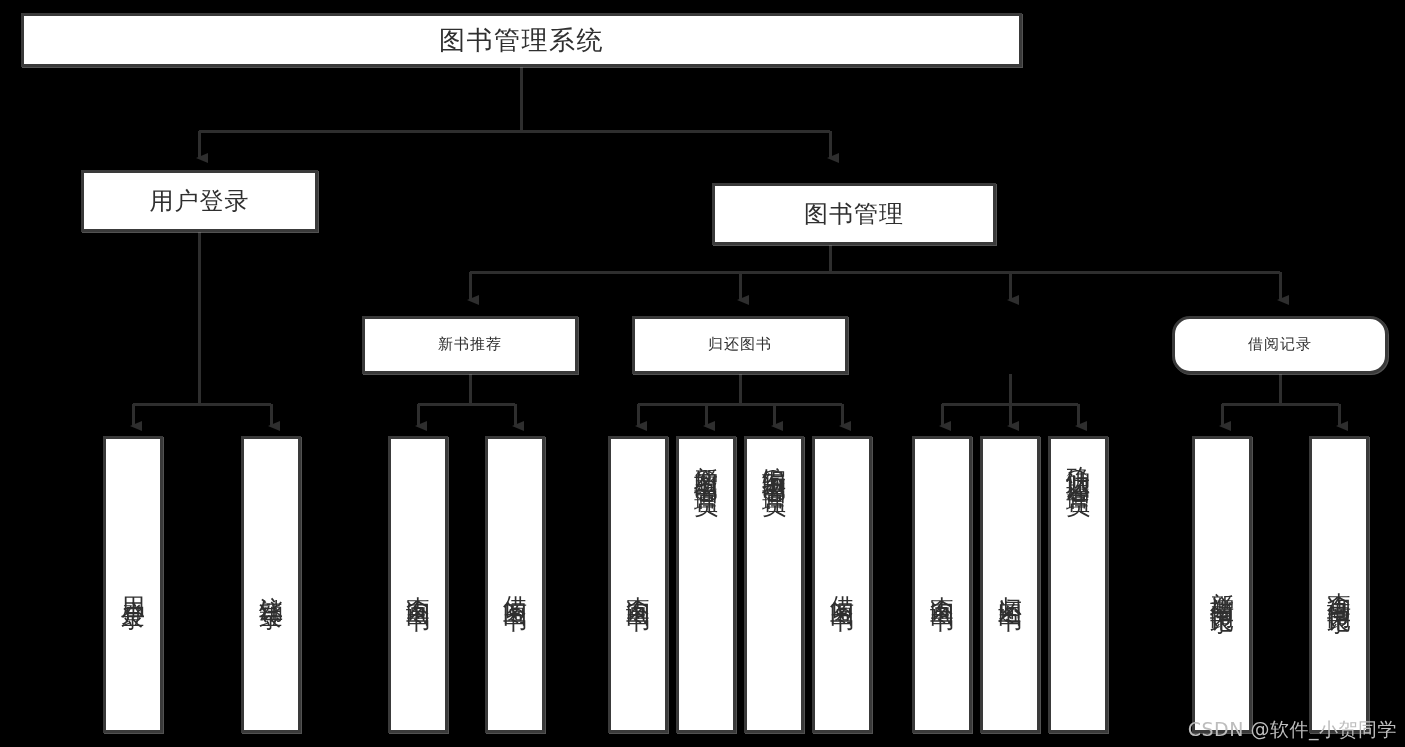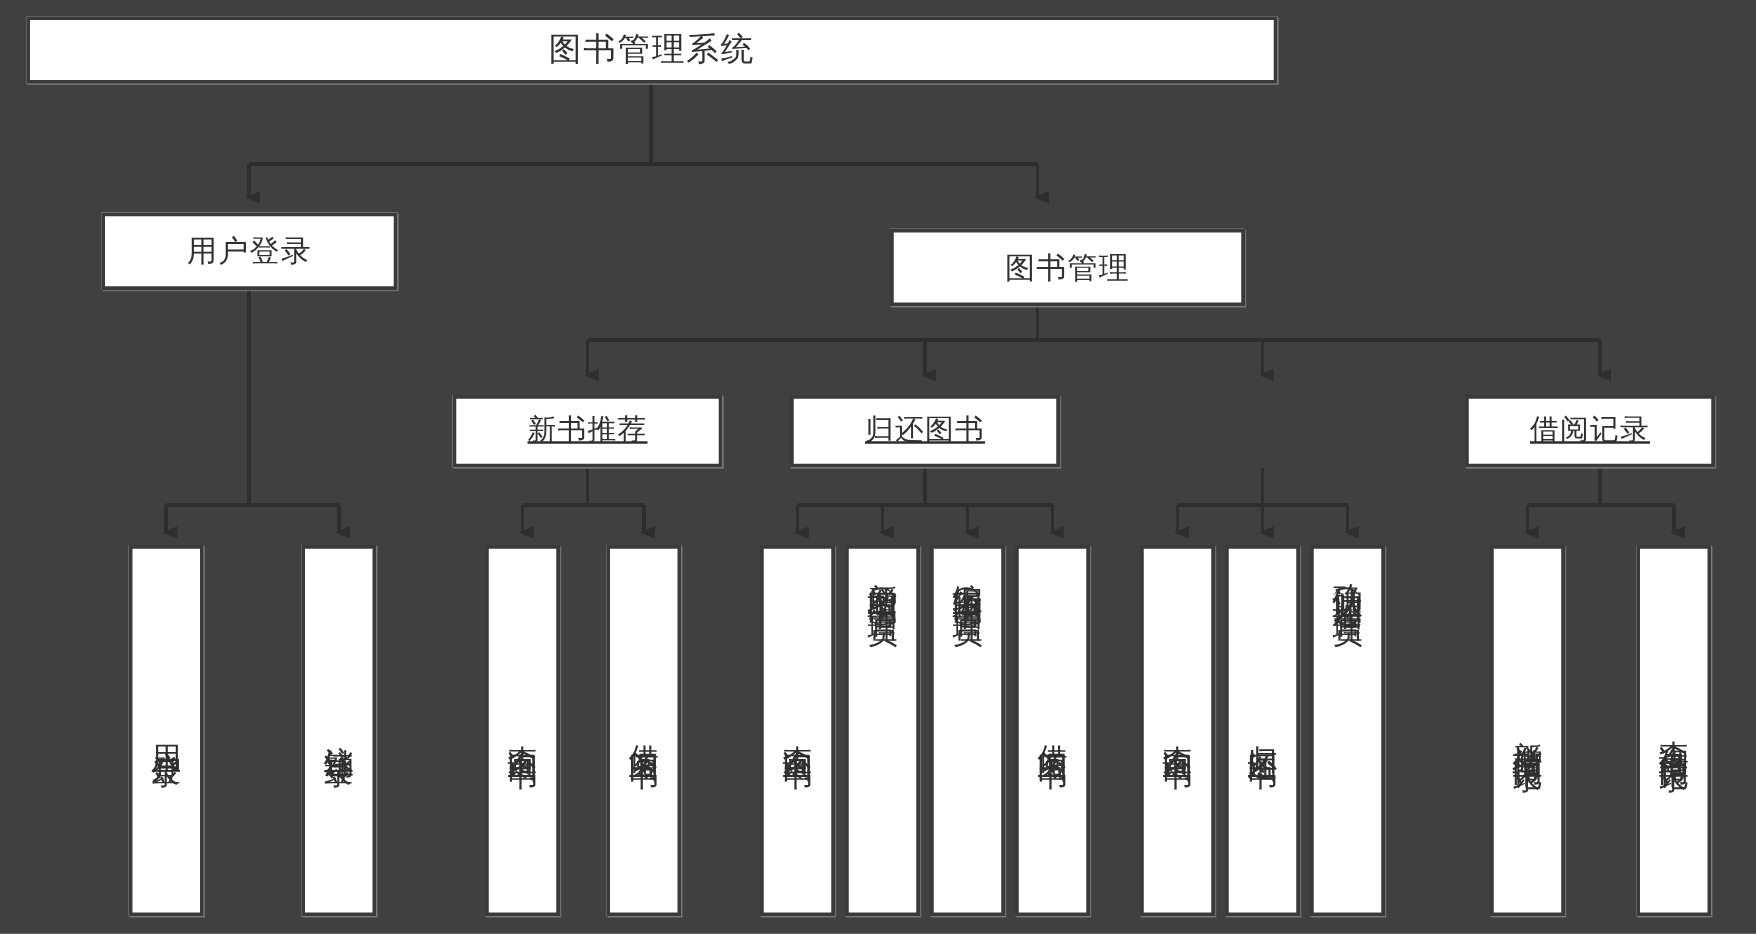--- a/index.html
+++ b/index.html
@@ -6,21 +6,21 @@
   html,body{margin:0;padding:0;}
   body{
     width:1405px;height:747px;
     background:#ffffff;
     font-family:"DejaVu Sans","Liberation Sans",sans-serif;
     overflow:hidden;
   }
   #diagram{
     position:relative;
     width:1405px;height:747px;
-    background:#404040;
+    background:#000000;
   }
   #wires{
     position:absolute;left:0;top:0;
     width:1405px;height:747px;
     pointer-events:none;
   }
   .node{
     position:absolute;
     box-sizing:border-box;
     background:#ffffff;
@@ -39,21 +39,21 @@
     line-height:1.18;
     color:#2f2f2f;
   }
   
   .node.horiz .label{
     font-size:25px;
     letter-spacing:1px;
   }
   .node.root .label{ font-size:26px; letter-spacing:1.5px; }
   .node.mid .label{ font-size:24px; letter-spacing:1px; }
-  .node.group .label{ font-size:23px; letter-spacing:1px;text-decoration:underline; }
+  .node.group .label{ font-size:15px; letter-spacing:1px; }
 
   
   .node.leaf{
     border-width:3px;
   }
   .node.leaf .label{
     writing-mode:vertical-rl;
     text-orientation:upright;
     font-size:24px;
     letter-spacing:4px;
@@ -146,21 +146,21 @@
   <div class="node horiz mid" style="left:712px;top:170px;width:284px;height:62px;margin-top:13px;">
     <span class="label">图书管理</span>
   </div>
 
   <div class="node horiz group" style="left:362px;top:316px;width:216px;height:58px;">
     <span class="label">新书推荐</span>
   </div>
   <div class="node horiz group" style="left:632px;top:316px;width:216px;height:58px;">
     <span class="label">归还图书</span>
   </div>
-  <div class="node horiz group" style="left:1172px;top:316px;width:200px;height:58px;">
+  <div class="node horiz group" style="left:1172px;top:316px;width:216px;height:58px;border-radius:18px;">
     <span class="label">借阅记录</span>
   </div>
 
   <div class="node leaf" style="left:103px;top:436px;width:60px;height:297px;">
     <span class="label">用户登录</span>
   </div>
   <div class="node leaf" style="left:241px;top:436px;width:60px;height:297px;">
     <span class="label">注销登录</span>
   </div>
 
@@ -194,14 +194,15 @@
     <span class="label">确认归还（管理员）</span>
   </div>
 
   <div class="node leaf" style="left:1192px;top:436px;width:60px;height:297px;">
     <span class="label">新增借阅记录</span>
   </div>
   <div class="node leaf" style="left:1309px;top:436px;width:60px;height:297px;">
     <span class="label">查询借阅记录</span>
   </div>
 
+  <div id="watermark">CSDN @软件_小贺同学</div>
 
 </div>
 
 </body></html>

